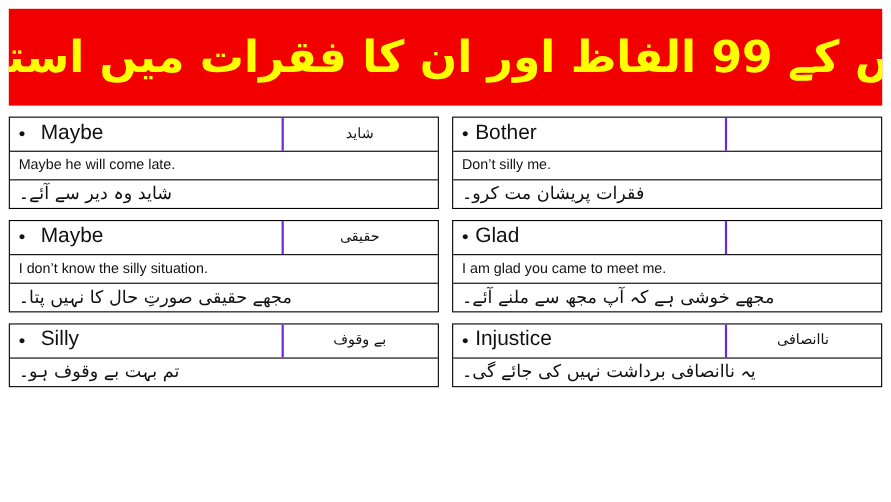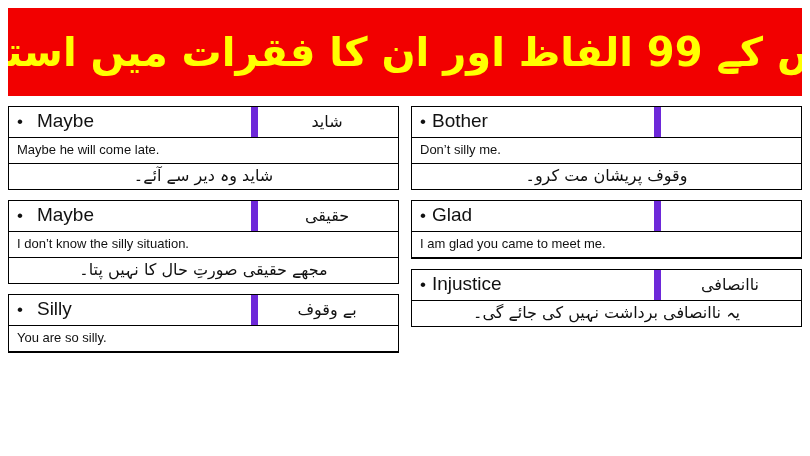--- a/index.html
+++ b/index.html
@@ -84,24 +84,24 @@
     margin-right: 6px;
     font-size: 17px;
     line-height: 1;
   }
   .bullet.spaced {
     margin-right: 14px;
   }
   .cell-urdu-word {
     width: 126px;
     flex: 0 0 126px;
-    border-left: 7px solid #6d28d9;
+    border-left: 2px solid #6d28d9;
     padding: 2px 8px 4px 6px;
     font-family: "DejaVu Sans", sans-serif;
-    font-size: 16px;
+    font-size: 13px;
     color: #111111;
     direction: rtl;
     text-align: center;
     display: flex;
     align-items: center;
     justify-content: center;
     white-space: nowrap;
     overflow: hidden;
   }
   .cell-sentence {
@@ -113,21 +113,21 @@
     overflow: hidden;
     box-sizing: border-box;
   }
   .cell-urdu-sentence {
     width: 100%;
     padding: 2px 8px 4px 8px;
     font-family: "DejaVu Sans", sans-serif;
     font-size: 16px;
     color: #111111;
     direction: rtl;
-    text-align: center;
+    text-align: left;
     white-space: nowrap;
     overflow: hidden;
     box-sizing: border-box;
   }
 </style>
 </head>
 <body>
 
 <div class="page">
 
@@ -172,56 +172,59 @@
       </div>
 
       <div class="entry">
         <div class="row">
           <div class="cell-word">
             <span class="bullet spaced">•</span>
             <span>Silly</span>
           </div>
           <div class="cell-urdu-word">بے وقوف</div>
         </div>
-        <div class="row">
-          <div class="cell-sentence">You are so silly.</div>
+        <div class="row last">
+          <div class="cell-urdu-sentence">تم بہت بے وقوف ہو۔</div>
         </div>
       </div>
 
     </div>
 
     <div class="col">
 
       <div class="entry">
         <div class="row">
           <div class="cell-word">
             <span class="bullet">•</span>
             <span>Bother</span>
           </div>
           <div class="cell-urdu-word"></div>
         </div>
         <div class="row">
           <div class="cell-sentence">Don’t silly me.</div>
         </div>
         <div class="row last">
-          <div class="cell-urdu-sentence">وقوف پریشان مت کرو۔</div>
+          <div class="cell-urdu-sentence">فقرات پریشان مت کرو۔</div>
         </div>
       </div>
 
       <div class="entry">
         <div class="row">
           <div class="cell-word">
             <span class="bullet">•</span>
             <span>Glad</span>
           </div>
           <div class="cell-urdu-word"></div>
         </div>
         <div class="row">
           <div class="cell-sentence">I am glad you came to meet me.</div>
         </div>
+        <div class="row last">
+          <div class="cell-urdu-sentence">مجھے خوشی ہے کہ آپ مجھ سے ملنے آئے۔</div>
+        </div>
       </div>
 
       <div class="entry">
         <div class="row">
           <div class="cell-word">
             <span class="bullet">•</span>
             <span>Injustice</span>
           </div>
           <div class="cell-urdu-word">ناانصافی</div>
         </div>

